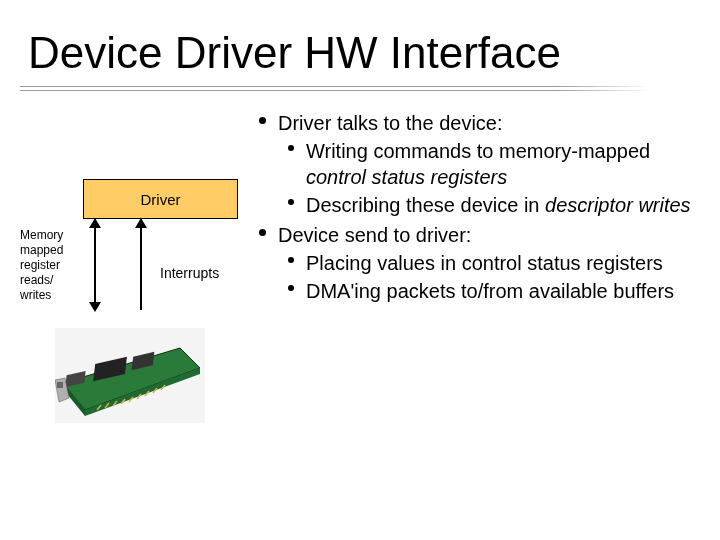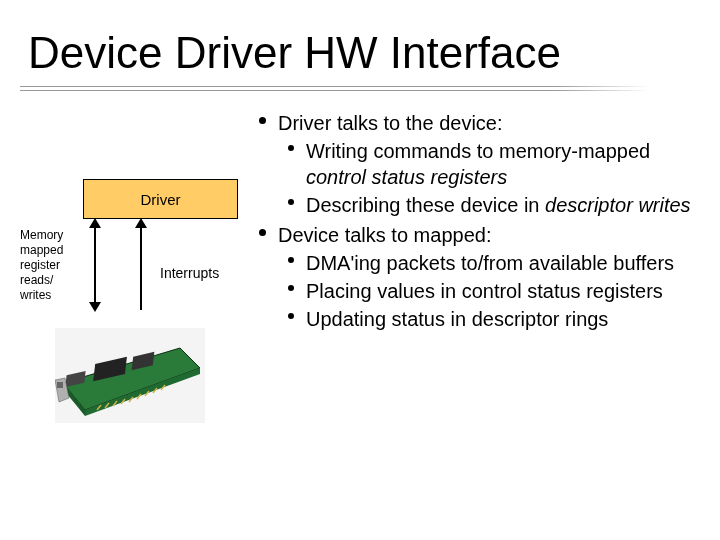--- a/index.html
+++ b/index.html
@@ -206,29 +206,26 @@
         <ul class="sub">
           <li>
             <span>Writing commands to memory-mapped </span><span class="it">control status registers</span>
           </li>
           <li>
             <span>Describing these device in </span><span class="it">descriptor writes</span>
           </li>
         </ul>
       </li>
       <li>
-        <span>Device talks to mapped:</span>
+        <span>Device send to driver:</span>
         <ul class="sub">
           <li>
+            <span>Placing values in control status registers</span>
+          </li>
+          <li>
             <span>DMA'ing packets to/from available buffers</span>
-          </li>
-          <li>
-            <span>Placing values in control status registers</span>
-          </li>
-          <li>
-            <span>Updating status in descriptor rings</span>
           </li>
         </ul>
       </li>
     </ul>
   </div>
 
 </div>
 
 </body></html>

